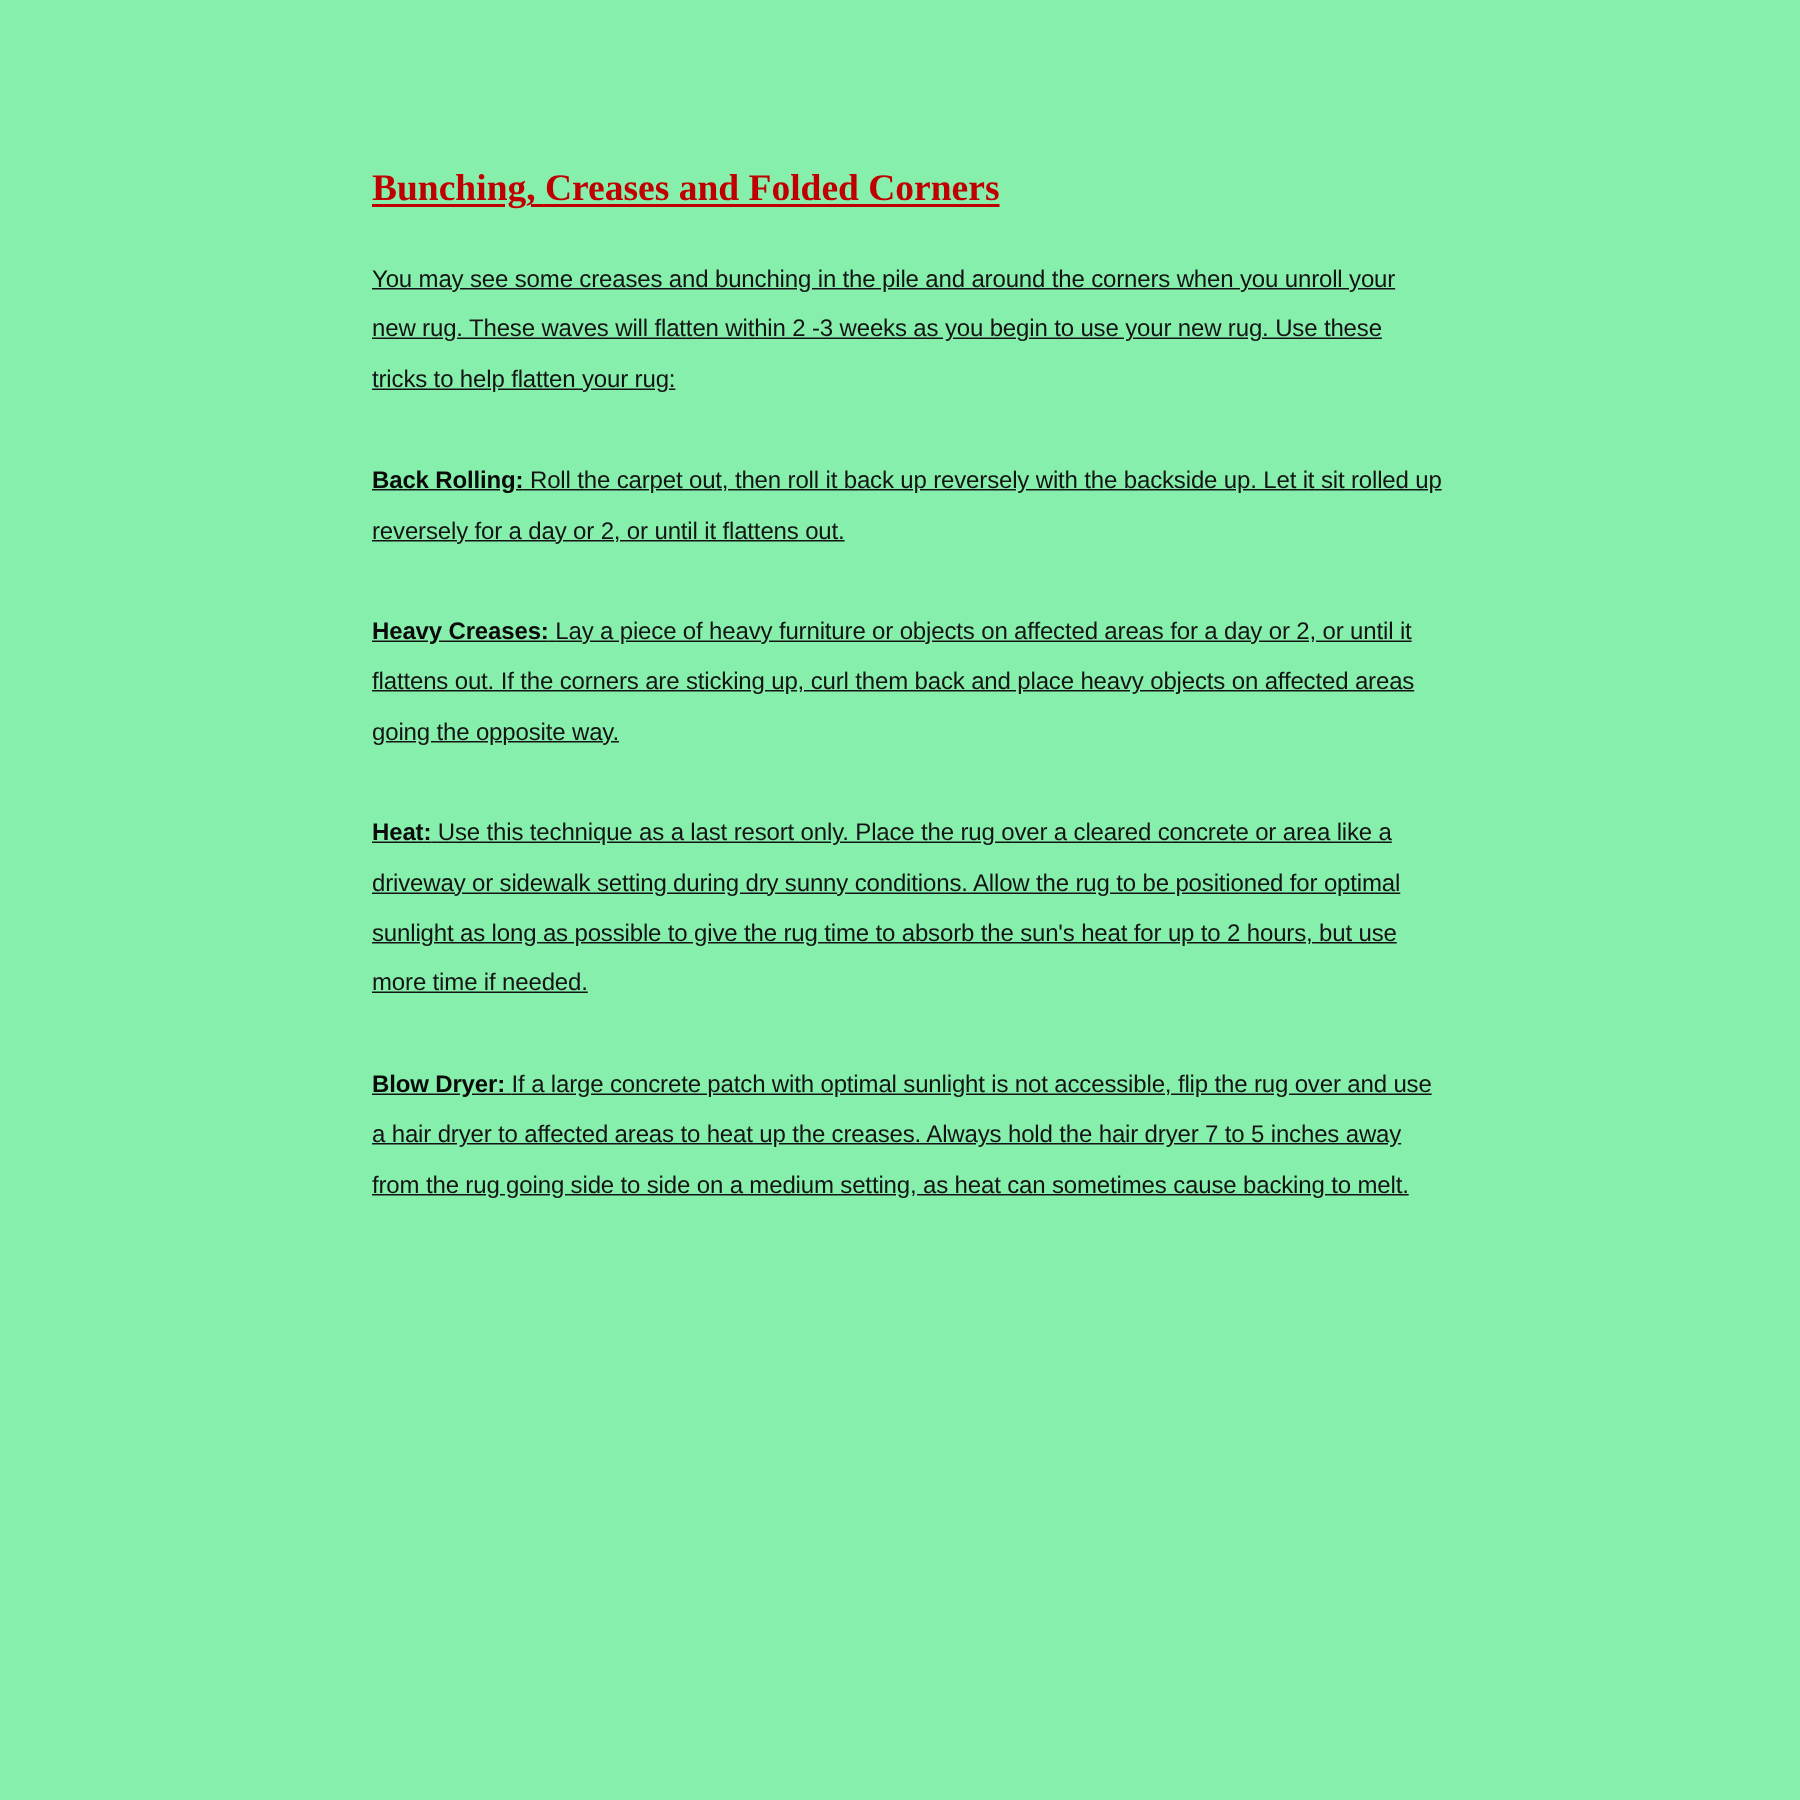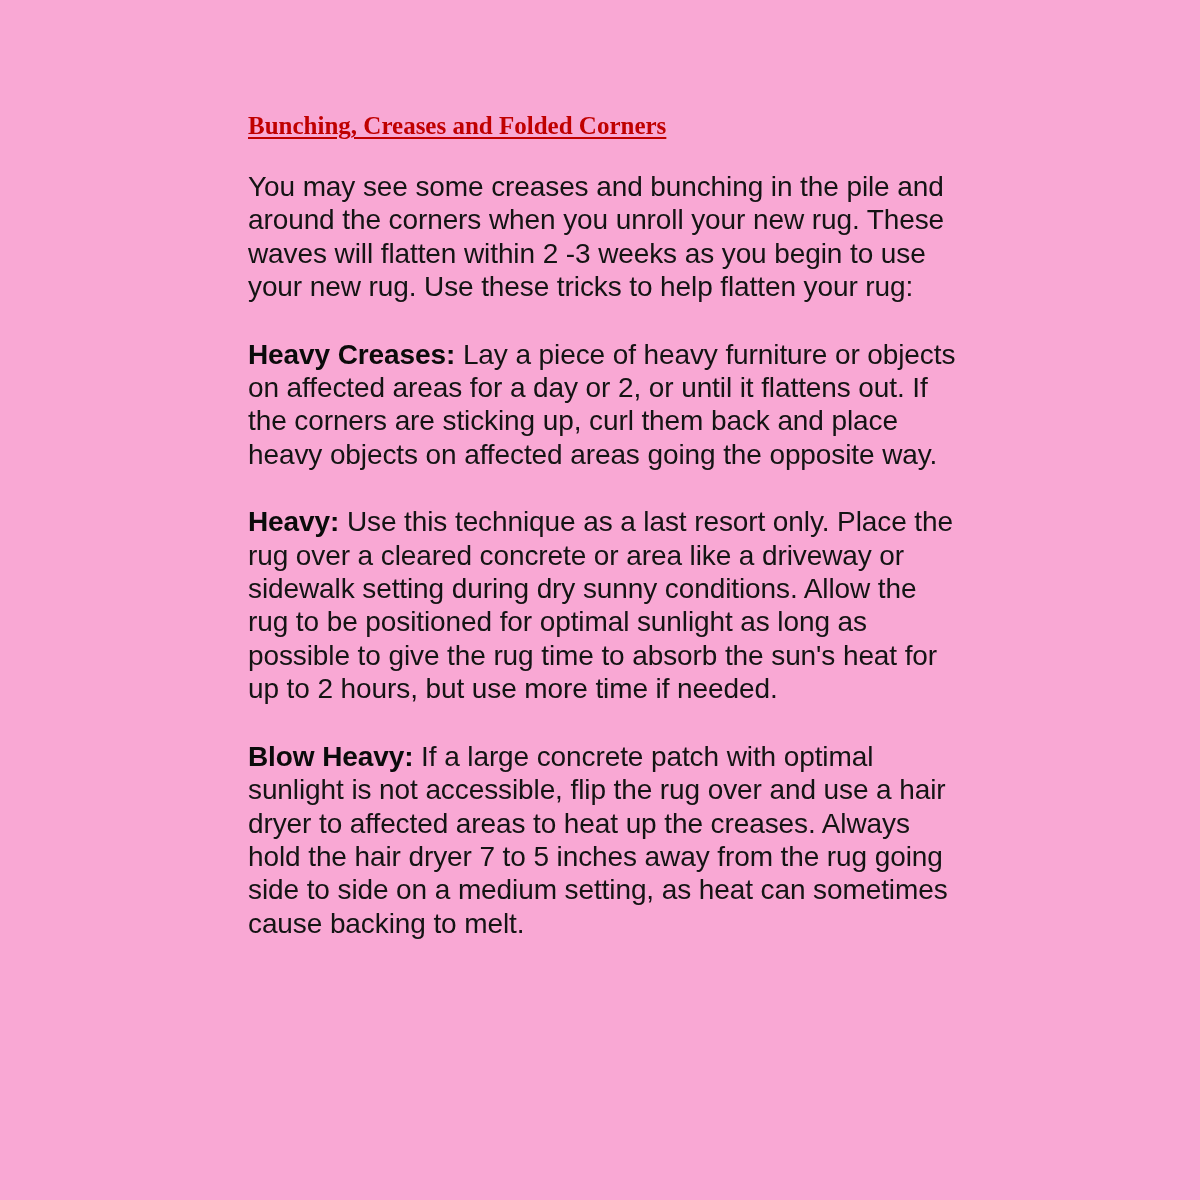--- a/index.html
+++ b/index.html
@@ -4,21 +4,21 @@
 <style>
   html, body {
     margin: 0;
     padding: 0;
     background: #ffffff;
   }
   .page {
     position: relative;
     width: 1200px;
     height: 1200px;
-    background: #f9a8d4;
+    background: #86efac;
     overflow: hidden;
   }
   .content {
     position: absolute;
     left: 248px;
     top: 110px;
     width: 714px;
   }
   .doc-heading {
     font-family: "Liberation Serif", serif;
@@ -26,42 +26,44 @@
     font-size: 25px;
     line-height: 32px;
     color: #c00000;
     text-decoration: underline;
     text-decoration-thickness: 2px;
     text-underline-offset: 3px;
     margin: 0 0 28px 0;
   }
   .doc-para {
     font-family: "Liberation Sans", sans-serif;
-    font-size: 28px;
+    font-size: 16px;
     line-height: 33.4px;
     color: #141414;
     margin: 0 0 34px 0;
     letter-spacing: -0.1px;
+    text-decoration: underline;
   }
   .doc-para strong {
     font-weight: 700;
     color: #0b0b0b;
   }
 </style>
 </head>
 <body>
 
 <div class="page">
   <div class="content">
 
     <h1 class="doc-heading">Bunching, Creases and Folded Corners</h1>
 
     <p class="doc-para">You may see some creases and bunching in the pile and around the corners when you unroll your new rug. These waves will flatten within 2 -3 weeks as you begin to use your new rug. Use these tricks to help flatten your rug:</p>
 
+    <p class="doc-para"><strong>Back Rolling:</strong> <span>Roll the carpet out, then roll it back up reversely with the backside up. Let it sit rolled up reversely for a day or 2, or until it flattens out.</span></p>
 
     <p class="doc-para"><strong>Heavy Creases:</strong> <span>Lay a piece of heavy furniture or objects on affected areas for a day or 2, or until it flattens out. If the corners are sticking up, curl them back and place heavy objects on affected areas going the opposite way.</span></p>
 
-    <p class="doc-para"><strong>Heavy:</strong> <span>Use this technique as a last resort only. Place the rug over a cleared concrete or area like a driveway or sidewalk setting during dry sunny conditions. Allow the rug to be positioned for optimal sunlight as long as possible to give the rug time to absorb the sun's heat for up to 2 hours, but use more time if needed.</span></p>
+    <p class="doc-para"><strong>Heat:</strong> <span>Use this technique as a last resort only. Place the rug over a cleared concrete or area like a driveway or sidewalk setting during dry sunny conditions. Allow the rug to be positioned for optimal sunlight as long as possible to give the rug time to absorb the sun's heat for up to 2 hours, but use more time if needed.</span></p>
 
-    <p class="doc-para"><strong>Blow Heavy:</strong> <span>If a large concrete patch with optimal sunlight is not accessible, flip the rug over and use a hair dryer to affected areas to heat up the creases. Always hold the hair dryer 7 to 5 inches away from the rug going side to side on a medium setting, as heat can sometimes cause backing to melt.</span></p>
+    <p class="doc-para"><strong>Blow Dryer:</strong> <span>If a large concrete patch with optimal sunlight is not accessible, flip the rug over and use a hair dryer to affected areas to heat up the creases. Always hold the hair dryer 7 to 5 inches away from the rug going side to side on a medium setting, as heat can sometimes cause backing to melt.</span></p>
 
   </div>
 </div>
 
 </body></html>

